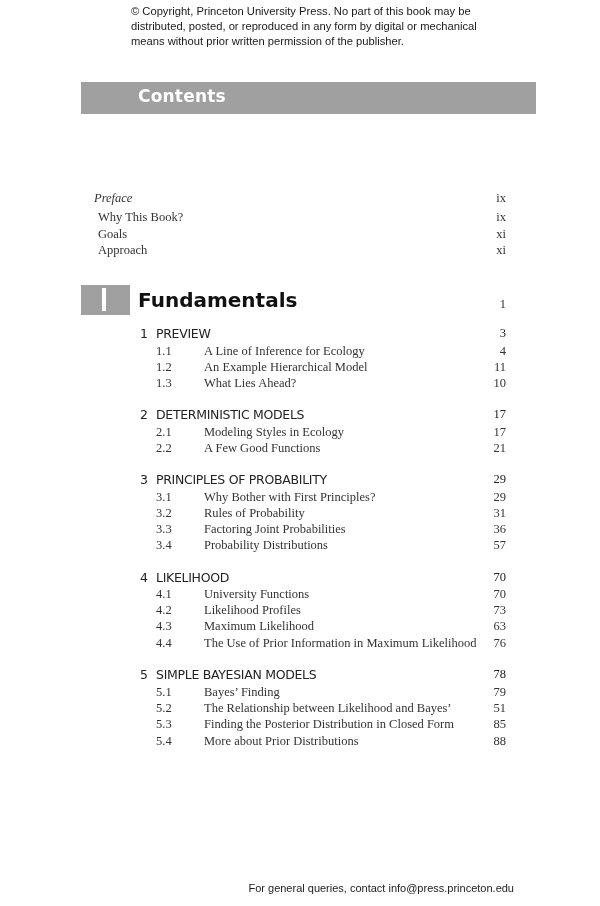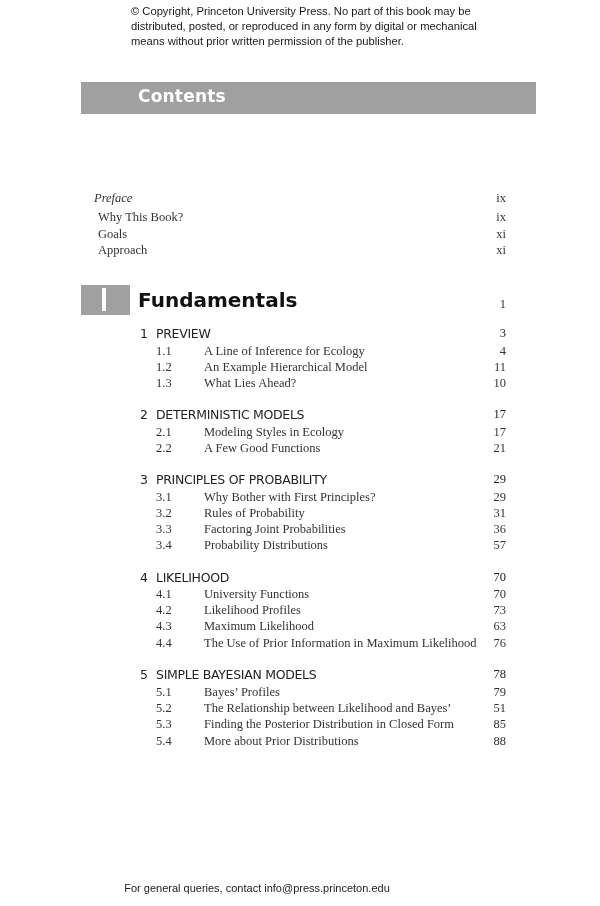--- a/index.html
+++ b/index.html
@@ -29,21 +29,21 @@
   .part-title {
     position: absolute; left: 138px; top: 288px;
     font-family: "DejaVu Sans", sans-serif; font-weight: bold; font-size: 20px; color: #111;
   }
   .part-page { position: absolute; right: 94px; top: 297px; font-family: "Liberation Serif", serif; font-size: 12.5px; color: #333; }
   .chapter { font-family: "DejaVu Sans", sans-serif; font-size: 12.5px; color: #222; letter-spacing: -0.3px; }
   .chapter .page { font-family: "Liberation Serif", serif; font-size: 12.5px; letter-spacing: 0; }
   .section .num { position: absolute; left: 156px; }
   .section .title { position: absolute; left: 180px; margin-left: 24px; }
   .footer {
-    position: absolute; left: 0; width: 514px; top: 882px; text-align: center;
+    position: absolute; left: 0; width: 514px; top: 882px; text-align: right;
     font-family: "Liberation Sans", sans-serif; font-size: 11px; color: #222;
   }
 </style>
 </head>
 <body>
 
 <div class="copyright">© Copyright, Princeton University Press. No part of this book may be distributed, posted, or reproduced in any form by digital or mechanical means without prior written permission of the publisher.</div>
 
 <div class="contents-bar">
   <span>Contents</span>
@@ -161,21 +161,21 @@
   <span class="page">76</span>
 </div>
 
 <div class="row chapter" style="top:667px;">
   <span class="label" style="left:140px;">5</span>
   <span class="label" style="left:156px;">SIMPLE BAYESIAN MODELS</span>
   <span class="page">78</span>
 </div>
 <div class="row section" style="top:685px;">
   <span class="num">5.1</span>
-  <span class="title">Bayes’ Profiles</span>
+  <span class="title">Bayes’ Finding</span>
   <span class="page">79</span>
 </div>
 <div class="row section" style="top:701px;">
   <span class="num">5.2</span>
   <span class="title">The Relationship between Likelihood and Bayes’</span>
   <span class="page">51</span>
 </div>
 <div class="row section" style="top:717px;">
   <span class="num">5.3</span>
   <span class="title">Finding the Posterior Distribution in Closed Form</span>

